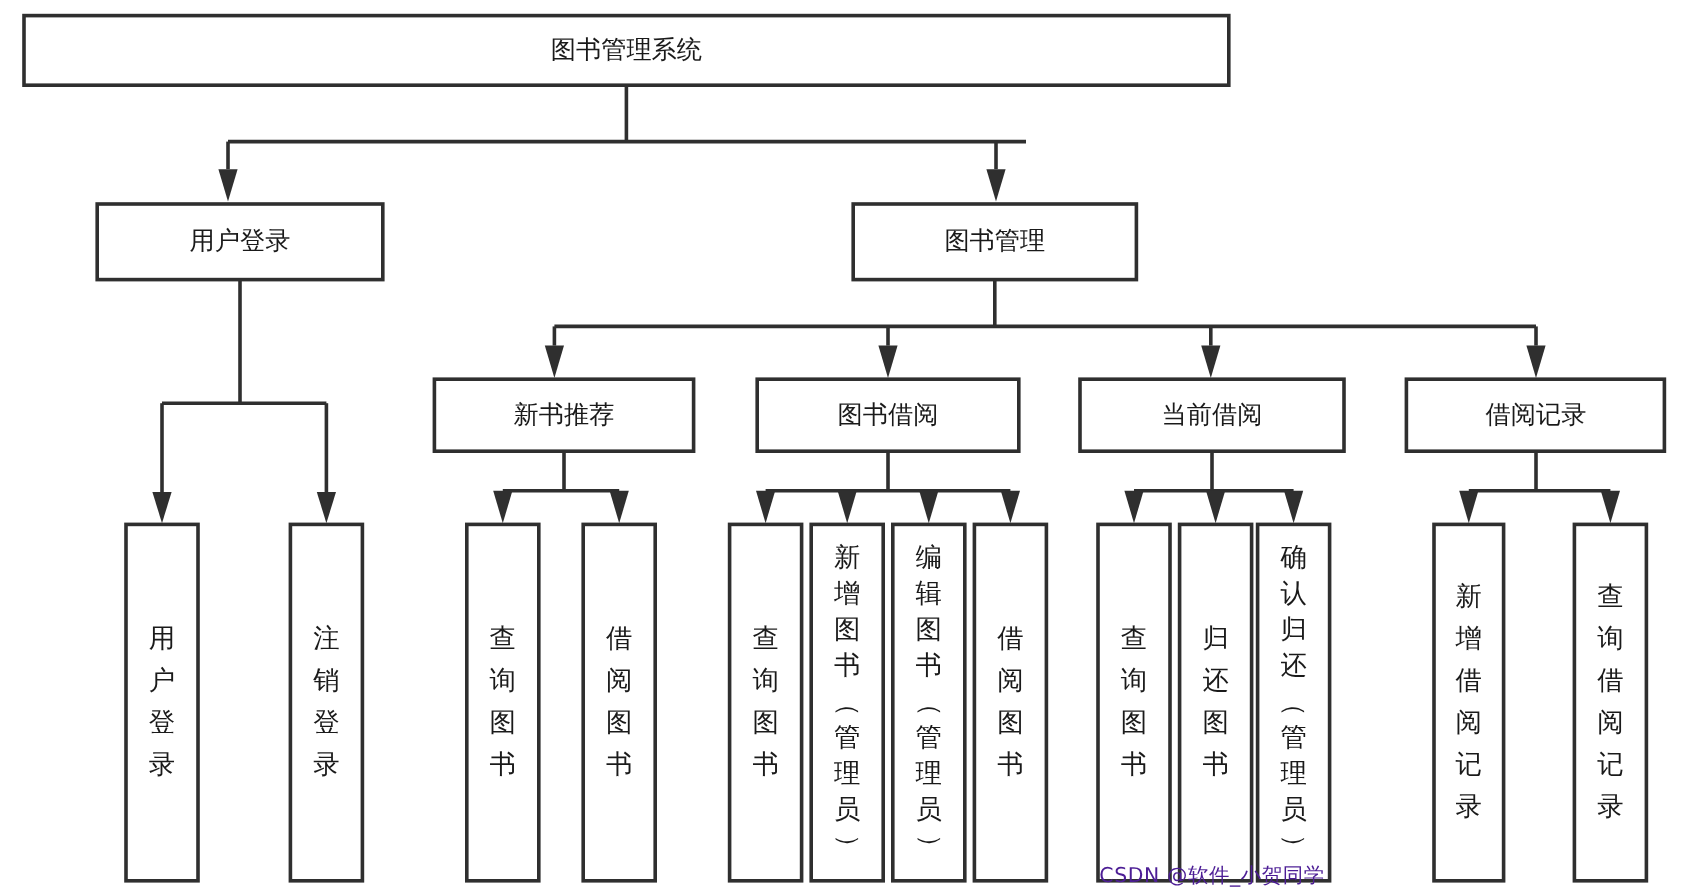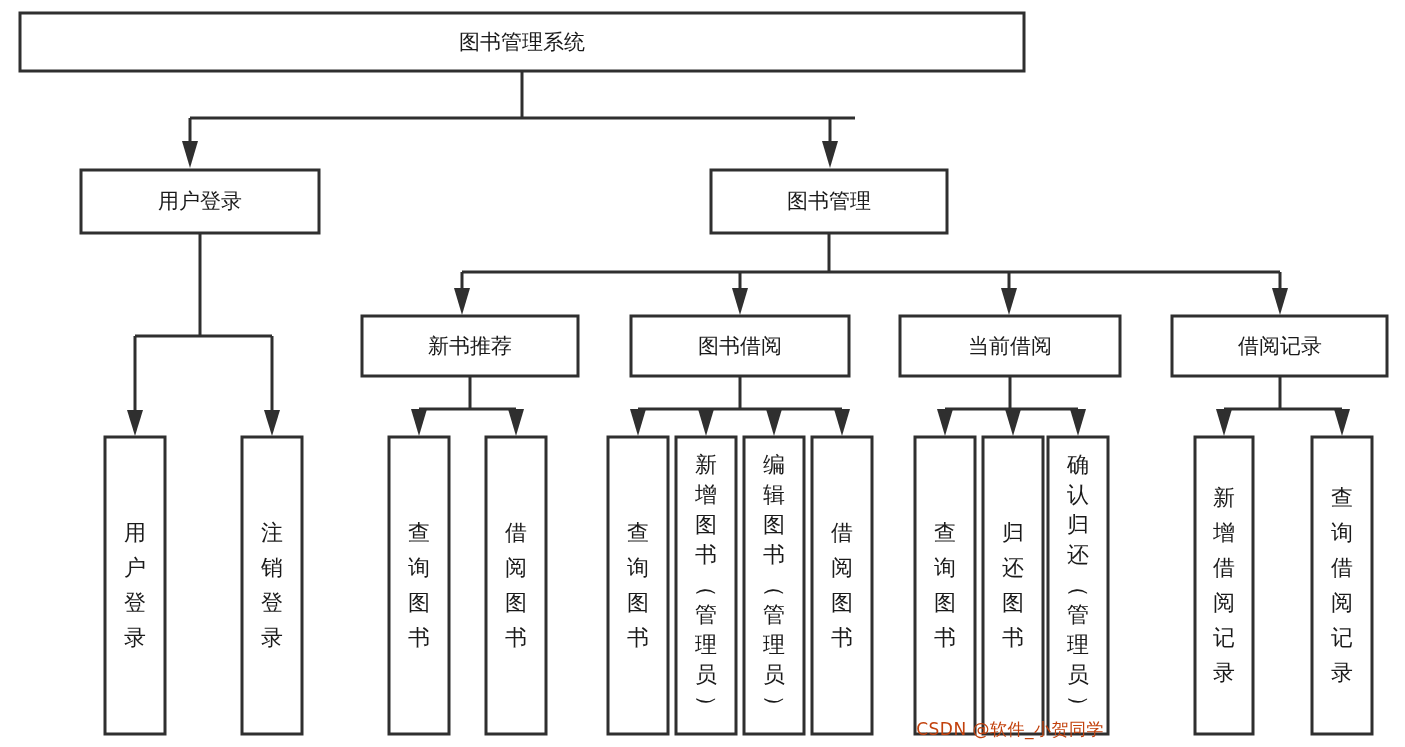--- a/index.html
+++ b/index.html
@@ -53,21 +53,21 @@
     font-size: 22px;
     fill: #1a1a1a;
     text-anchor: middle;
   }
   .watermark {
     position: absolute;
     right: 12px;
     bottom: 6px;
     font-family: "DejaVu Sans", "Liberation Sans", sans-serif;
     font-size: 17px;
-    color: #c2410c;
+    color: #4c1d95;
     white-space: nowrap;
     letter-spacing: 0.5px;
     pointer-events: none;
   }
 </style>
 </head>
 <body>
 
 <div id="diagram-root">
 

